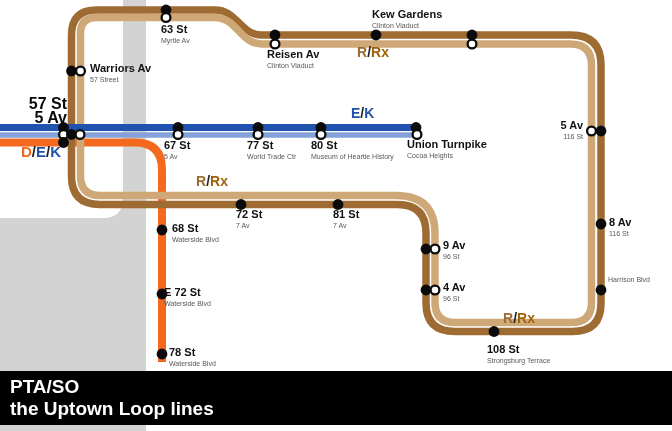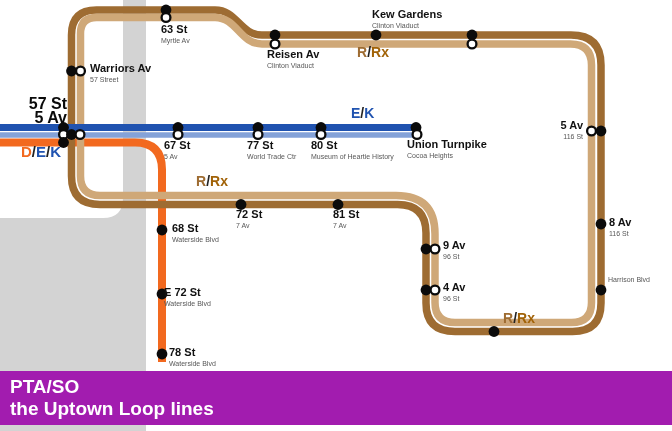--- a/index.html
+++ b/index.html
@@ -12,21 +12,21 @@
   .nm{font-size:11px;font-weight:bold;line-height:12px;}
   .sb{font-size:7px;line-height:9px;margin-top:1px;color:#575757;font-weight:normal;}
   .ralign{text-align:right;}
   .wrapname .nm{white-space:normal;line-height:12.5px;}
   .rl{position:absolute;font-size:14px;font-weight:bold;white-space:nowrap;}
   .c-r{color:#9e6c32}.c-rx{color:#a16207}.c-e{color:#2053b0}.c-k{color:#2053b0}
   .c-d{color:#f2691f}.c-sl{color:#222}
   .big57{position:absolute;left:7px;top:97px;width:60px;text-align:right;
     font-size:16px;font-weight:bold;line-height:13.5px;color:#0a0a0a;}
   #footer{
-    position:absolute;left:0;top:371px;width:672px;height:54px;background:#a21caf;
+    position:absolute;left:0;top:371px;width:672px;height:54px;background:#000000;
     color:#fff;box-sizing:border-box;padding:5px 0 0 10px;
   }
   #footer .f1,#footer .f2{font-size:19px;font-weight:bold;line-height:22px;white-space:nowrap;}
 </style>
 </head>
 <body>
 
 <div id="canvas">
 
   <svg id="map-svg" width="672" height="431" viewBox="0 0 672 431">
@@ -115,20 +115,24 @@
 
   <div class="stn" style="left:609px;top:216px">
     <div class="nm">8 Av</div>
     <div class="sb">116 St</div>
   </div>
 
   <div class="stn wrapname" style="left:608px;top:274px;width:62px">
     <div class="sb">Harrison Blvd</div>
   </div>
 
+  <div class="stn" style="left:487px;top:343px">
+    <div class="nm">108 St</div>
+    <div class="sb">Strongsburg Terrace</div>
+  </div>
 
   <div class="stn" style="left:443px;top:281px">
     <div class="nm">4 Av</div>
     <div class="sb">96 St</div>
   </div>
 
   <div class="stn" style="left:443px;top:239px">
     <div class="nm">9 Av</div>
     <div class="sb">96 St</div>
   </div>

